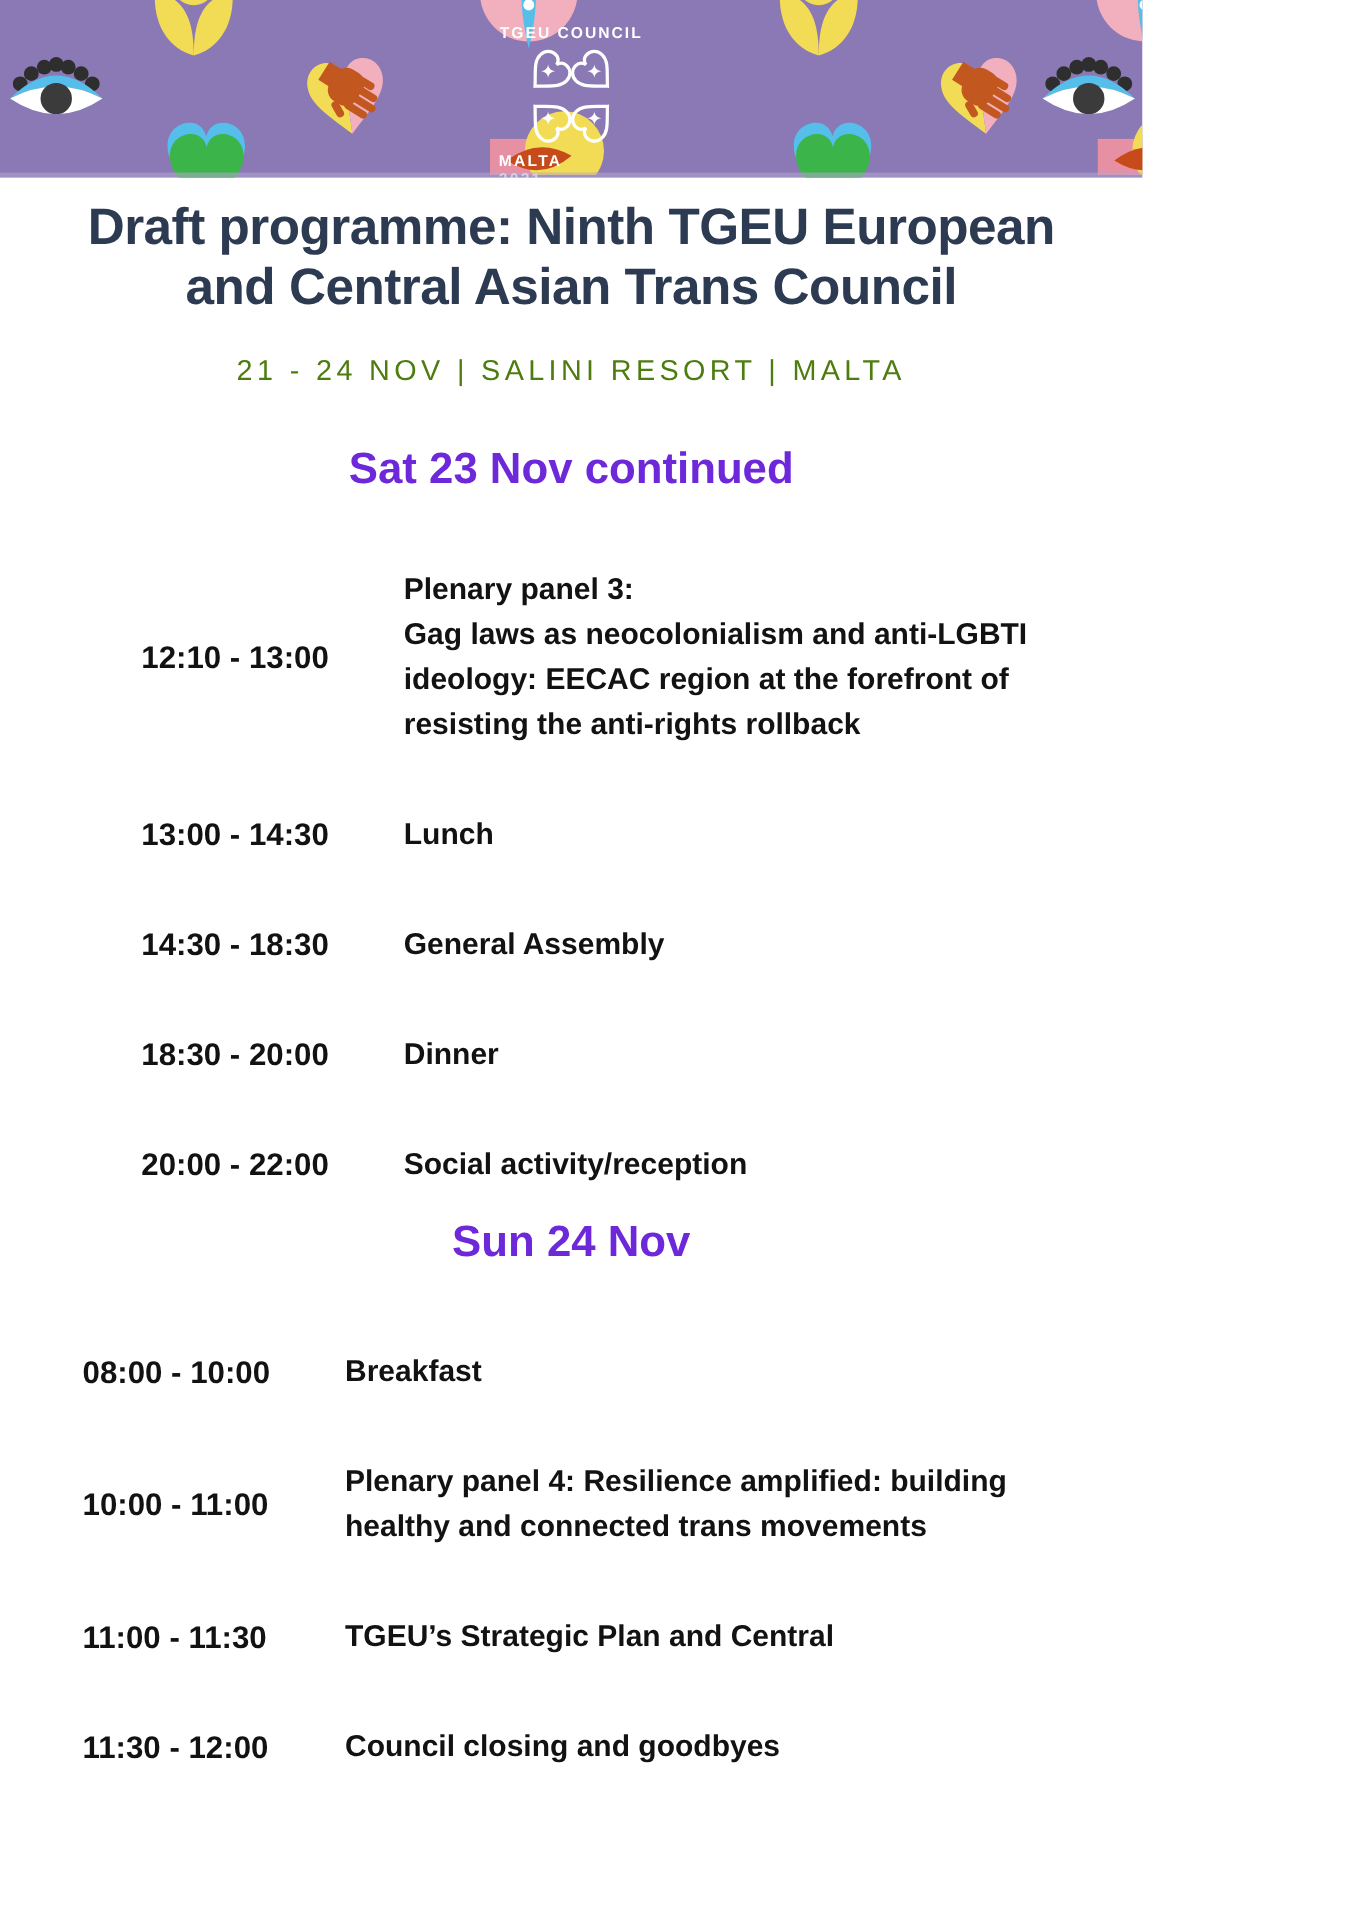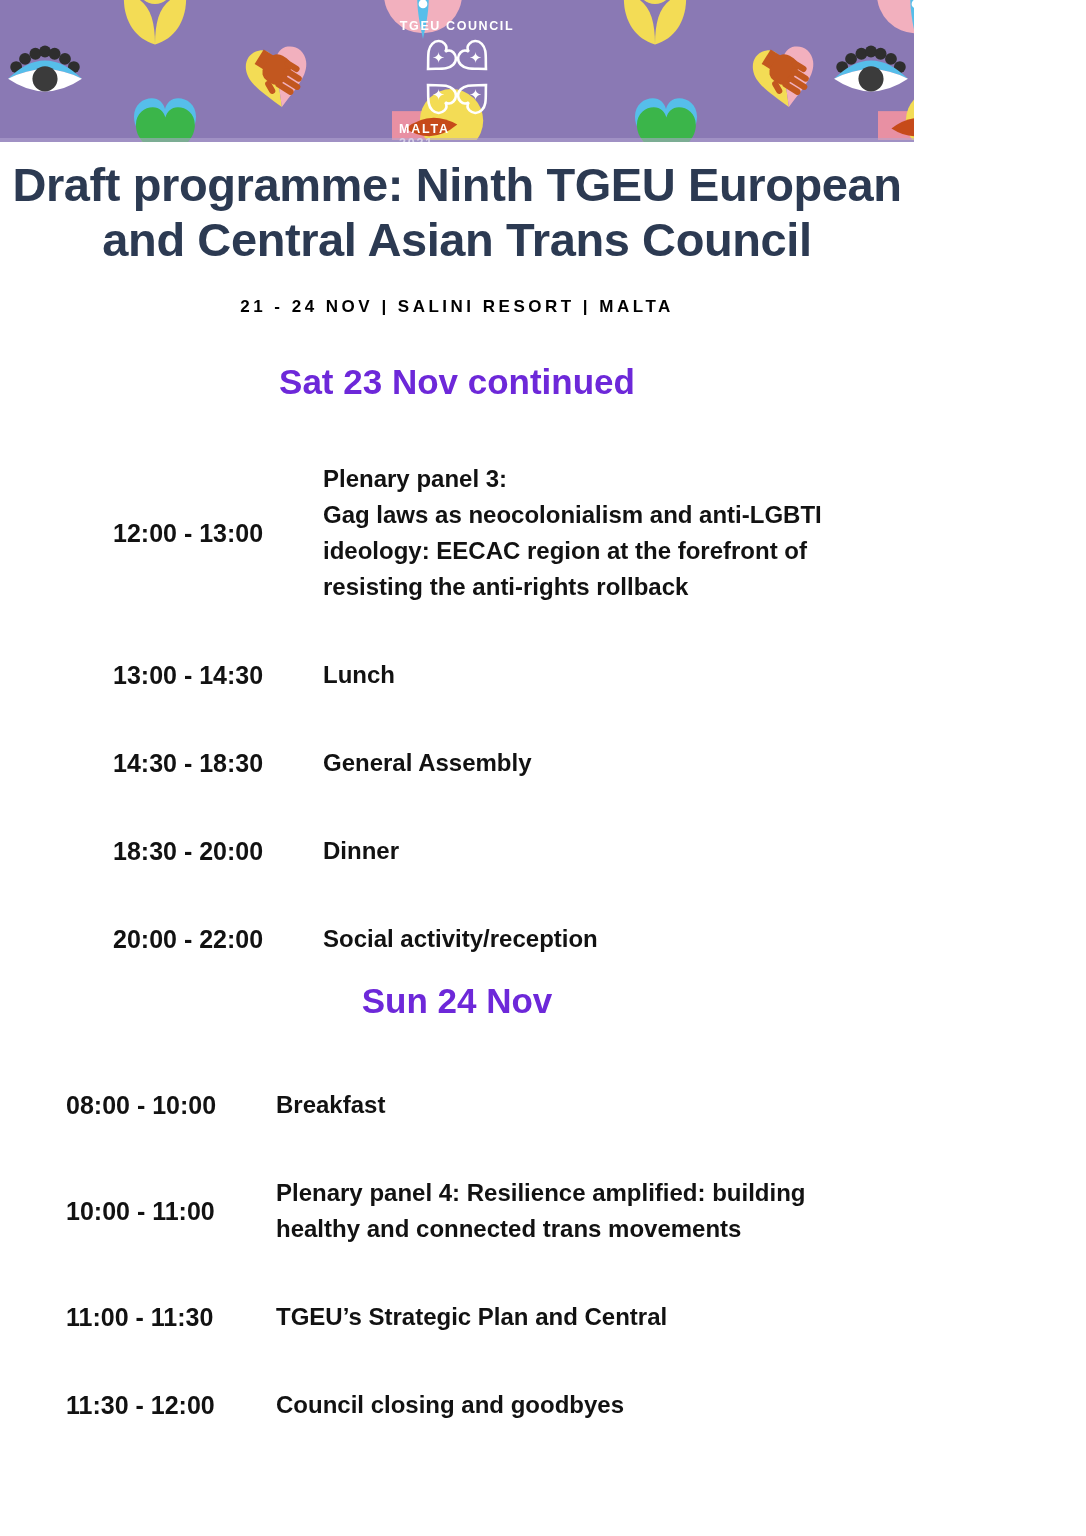--- a/index.html
+++ b/index.html
@@ -62,26 +62,26 @@
   .p-br svg { transform:rotate(-135deg); }
   .logo-bottom {
     margin-top:8px; width:116px; display:flex; justify-content:space-between;
     font-size:12.5px; font-weight:bold; letter-spacing:1.8px;flex-direction:column;
   }
 
   
   .content { position:relative; }
   .title {
     margin:16px 0 0; text-align:center;
-    color:#2C3A52; font-size:47px; font-weight:bold; line-height:1.16; letter-spacing:-0.4px;
+    color:#2C3A52; font-size:41px; font-weight:bold; line-height:1.16; letter-spacing:-0.4px;
   }
   .title span { display:block; }
   .subtitle {
     margin:30px 0 0; text-align:center;
-    color:#000000; font-size:17px; letter-spacing:3.5px; font-weight:bold;
+    color:#4d7c0f; font-size:23px; letter-spacing:3.5px; font-weight:normal;
   }
   .day-heading {
     margin:44px 0 0; text-align:center;
     color:#6d28d9; font-size:35px; font-weight:bold; line-height:1.2;
   }
   .day-heading.sun { margin-top:23px; }
 
   .schedule { margin-top:58px; }
   .schedule.sun { margin-top:65px; }
   .row {
@@ -265,21 +265,21 @@
   <main class="content">
     <h1 class="title">
       <span>Draft programme: Ninth TGEU European</span>
       <span>and Central Asian Trans Council</span>
     </h1>
     <p class="subtitle">21 - 24 NOV  |  SALINI RESORT | MALTA</p>
 
     <h2 class="day-heading">Sat 23 Nov continued</h2>
     <div class="schedule">
       <div class="row">
-        <div class="time">12:00 - 13:00</div>
+        <div class="time">12:10 - 13:00</div>
         <div class="activity">Plenary panel 3:
 Gag laws as neocolonialism and anti-LGBTI
 ideology: EECAC region at the forefront of
 resisting the anti-rights rollback</div>
       </div>
       <div class="row">
         <div class="time">13:00 - 14:30</div>
         <div class="activity">Lunch</div>
       </div>
       <div class="row">

